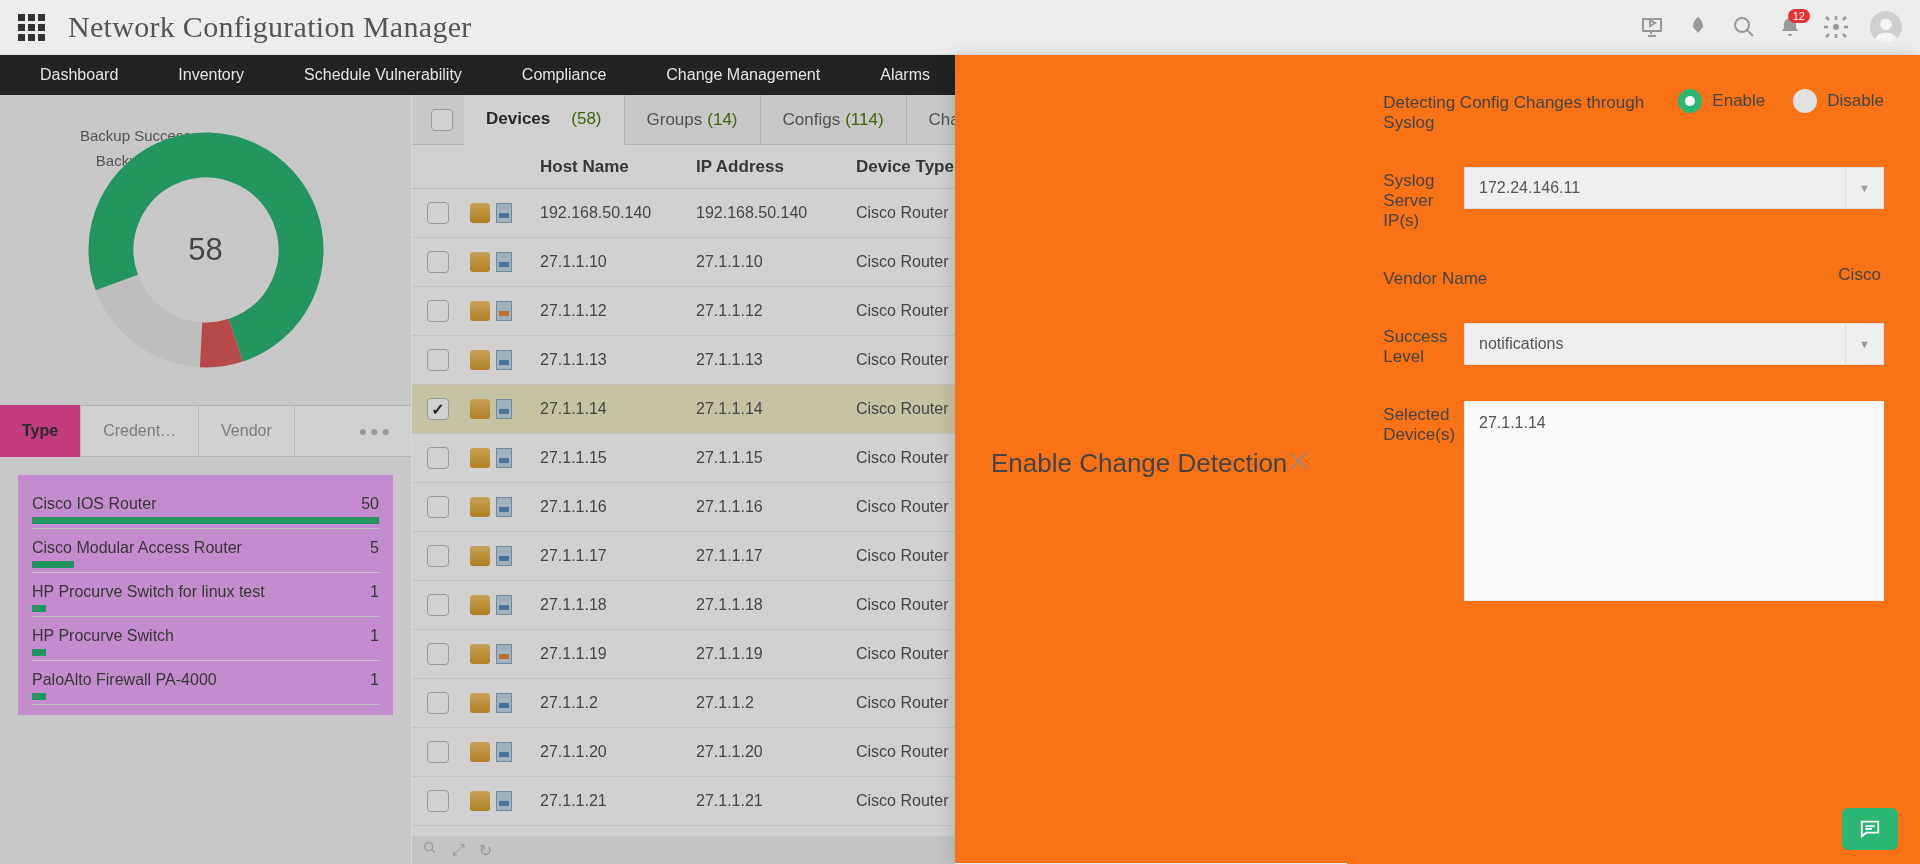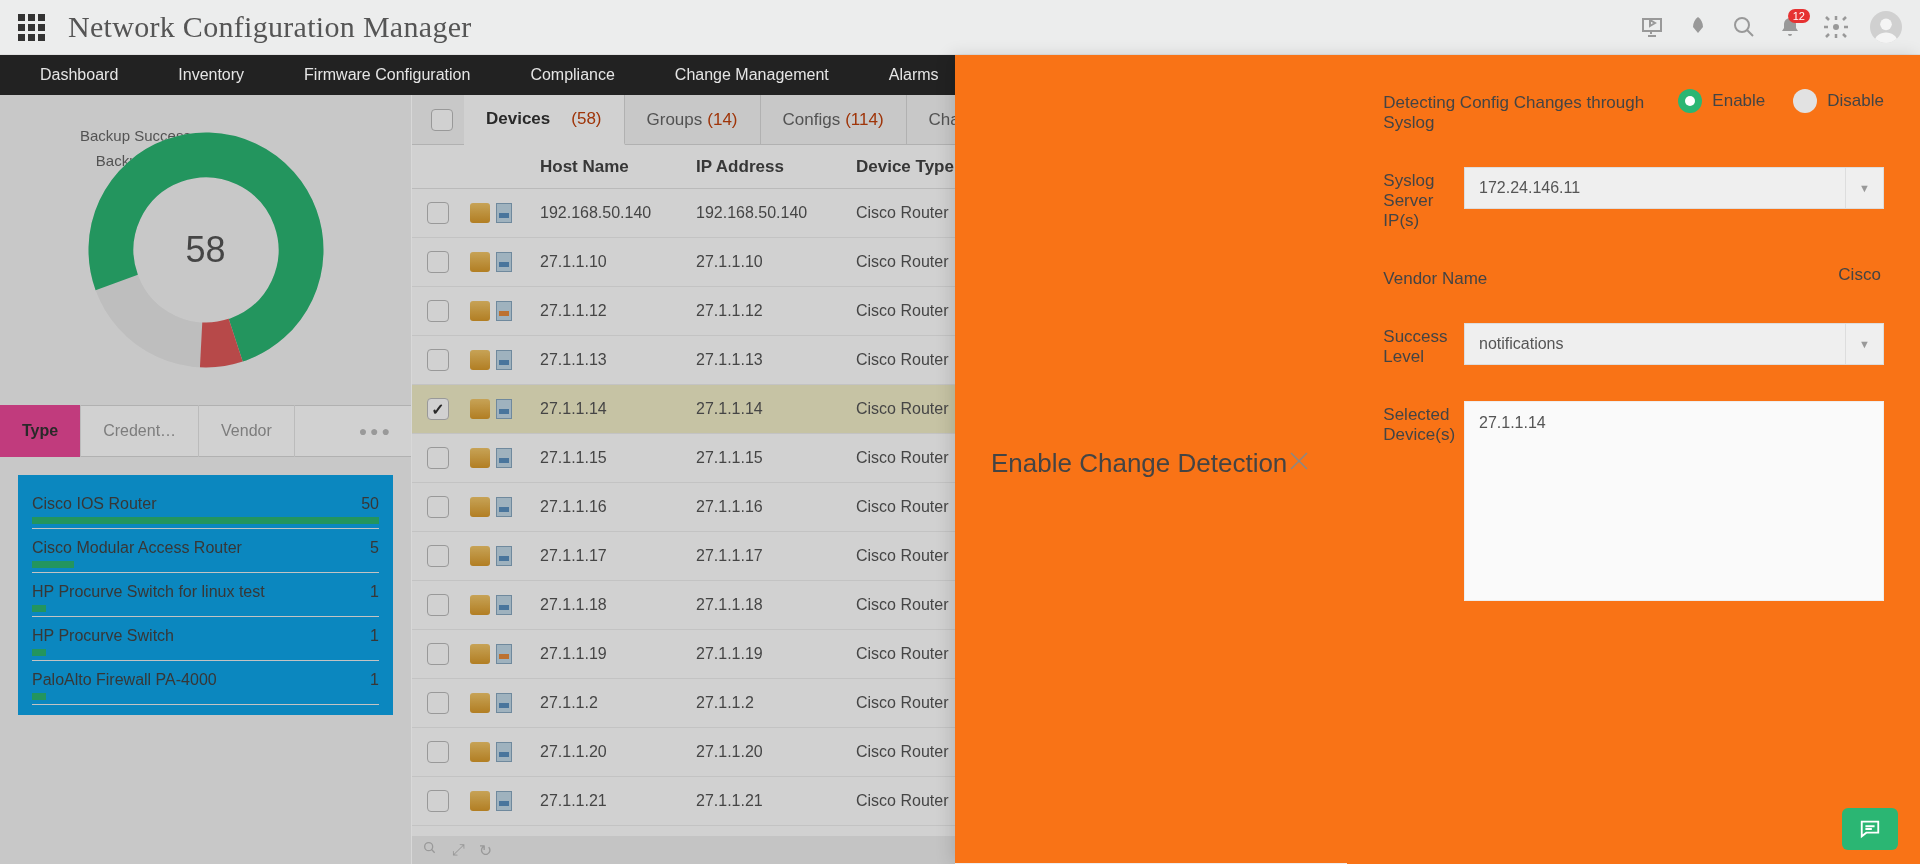--- a/index.html
+++ b/index.html
@@ -27,50 +27,50 @@
 
 
 .body { display:flex; height:769px; }
 .sidebar { width:412px; background:#f5f5f5; border-right:1px solid #d8d8d8; position:relative; display:flex; flex-direction:column; }
 .main { flex:1; background:#fff; position:relative; }
 
 
 .donut-area { height:310px; position:relative; display:flex; align-items:center; justify-content:center; }
 .donut-wrap { position:relative; width:250px; height:250px; }
 .donut-wrap svg { transform:rotate(-200deg); }
-.donut-center { position:absolute; inset:0; display:flex; align-items:center; justify-content:center; font-size:36px; color:#555; }
+.donut-center { position:absolute; inset:0; display:flex; align-items:center; justify-content:center; font-size:31px; color:#555; }
 .legend { position:absolute; left:80px; top:25px; font-size:15px; color:#666; text-align:right; }
 .legend div { margin-bottom:8px;margin-top:7px; }
 
 
 .type-tabs { height:52px; display:flex; align-items:center; border-top:1px solid #d8d8d8; border-bottom:1px solid #d8d8d8; background:#fff; }
 .type-tab { padding:0 22px; height:52px; display:flex; align-items:center; font-size:16px; color:#999; cursor:pointer; border-right:1px solid #e5e5e5; }
 .type-tab.active { color:#333; font-weight:600; background:#ec4899; }
 .dots3 { flex:1; text-align:right; padding-right:18px; color:#bbb; letter-spacing:3px; font-size:14px; }
 
 
 .type-list { padding:18px; flex:1; overflow:hidden; }
-.type-panel { background:#0ea5e9; padding:10px 14px; }
+.type-panel { background:#f0abfc; padding:10px 14px; }
 .type-row { padding:10px 0 4px; border-bottom:1px solid #eee; }
 .type-row-top { display:flex; justify-content:space-between; font-size:16px; color:#444; }
 .type-bar-bg { height:7px; margin-top:4px; }
 .type-bar { height:7px; background:#2bb673; }
 
 
 .dim { position:absolute; inset:0; background:rgba(0,0,0,0.18); z-index:2; pointer-events:none; }
 .sidebar .dim { pointer-events:none; }
 
 
 .tabs-bar { height:50px; display:flex; align-items:center; background:#f5f5f5; border-bottom:1px solid #d8d8d8; padding-left:8px; }
 .master-chk { width:44px; display:flex; align-items:center; justify-content:center; }
 .chk { width:22px; height:22px; border:1.5px solid #bbb; border-radius:4px; background:#fff; display:flex; align-items:center; justify-content:center; cursor:pointer; }
 .chk.checked::after { content:"✓"; color:#333; font-size:16px; font-weight:bold; }
 .tab { padding:0 22px; height:50px; display:flex; align-items:center; font-size:17px; color:#666; border-right:1px solid #d8d8d8; cursor:pointer; }
 .tab.active { background:#fff; color:#333; border-bottom:2px solid #fff; margin-bottom:-1px;gap:16px; }
-.tab .count { color:#c2410c; margin-left:5px; }
+.tab .count { color:#4d7c0f; margin-left:5px; }
 .tabs-spacer { flex:1; }
 .schedule-btn { background:#2bb673; color:#fff; border:none; border-radius:20px; padding:9px 28px; font-size:17px; cursor:pointer; margin-right:18px; }
 .bar-icon { color:#999; margin-right:22px; cursor:pointer; display:flex; align-items:center; }
 .bar-icon svg { fill:#888; }
 .bar-dots { font-size:10px; color:#999; letter-spacing:2px; margin-right:22px; cursor:pointer; }
 
 
 .table-head { height:44px; display:flex; align-items:center; border-bottom:1px solid #e3e3e3; font-size:17px; font-weight:600; color:#444; background:#fff; }
 .col-chk { width:52px; display:flex; justify-content:center; }
 .col-icons { width:72px; }
@@ -167,21 +167,21 @@
           <path d="M2 24c0-6 5-9 10-9s10 3 10 9"></path>
         </svg>
     </div>
   </div>
 </div>
 
 <div class="navbar">
   <div id="nav-items" style="display: flex;">
       <div class="nav-item">Dashboard</div>
       <div class="nav-item">Inventory</div>
-      <div class="nav-item">Firmware Configuration</div>
+      <div class="nav-item">Schedule Vulnerability</div>
       <div class="nav-item">Compliance</div>
       <div class="nav-item">Change Management</div>
       <div class="nav-item">Alarms</div>
       <div class="nav-item">Tools</div>
       <div class="nav-item">Settings</div>
       <div class="nav-item">Reports</div>
       <div class="nav-item">Support</div>
     </div>
   <div class="nav-spacer"></div>
   <div class="nav-dots">

